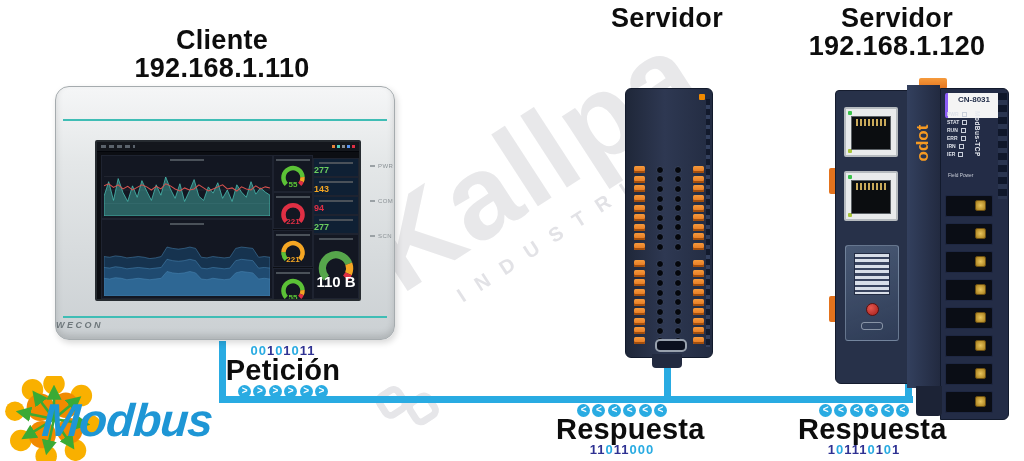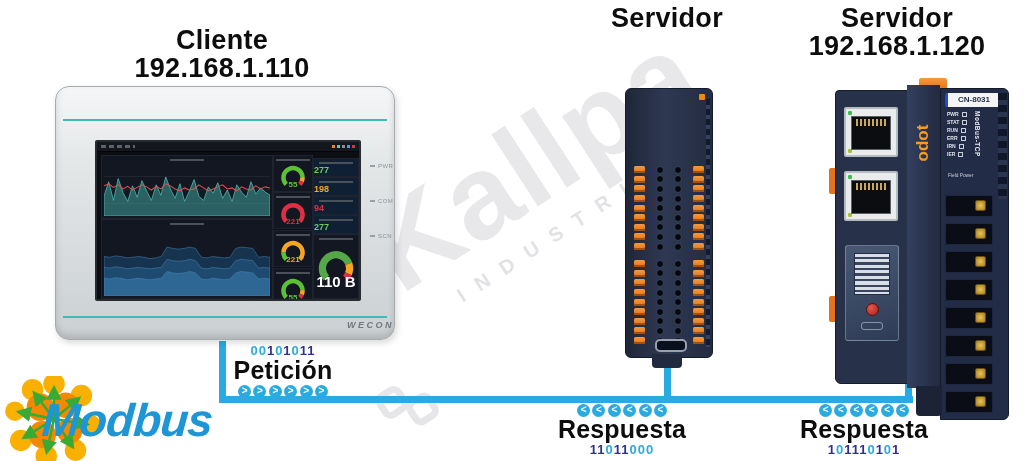--- a/index.html
+++ b/index.html
@@ -28,21 +28,21 @@
   #l-h {left:219px;top:396px;width:694px;height:7px;}
   #l-v2{left:664px;top:366px;width:7px;height:32px;}
   #l-v3{left:905px;top:378px;width:7px;height:20px;}
 
   
   .msg{position:absolute;z-index:3;text-align:center;}
   #msg-request{left:222px;top:343px;width:122px;}
   #msg-resp1{left:556px;top:402px;width:132px;}
   #msg-resp2{left:798px;top:402px;width:132px;}
   .binary{font-size:13px;font-weight:bold;letter-spacing:1px;line-height:15px;white-space:nowrap;}
-  .msg-label{font-size:25px;font-weight:bold;color:#0D0D0D;line-height:25px;letter-spacing:.2px;}
+  .msg-label{font-size:29px;font-weight:bold;color:#0D0D0D;line-height:25px;letter-spacing:.2px;}
   .chevrons{line-height:13px;margin-top:2px;}
   .chev{display:inline-block;width:13px;height:13px;border-radius:50%;background:#29ABE2;color:#fff;
         font-size:10px;font-weight:bold;line-height:12px;text-align:center;margin:0 1.2px;vertical-align:top;}
 
   
   #modbus-cluster{position:absolute;left:2px;top:376px;z-index:2;}
   #modbus-text{position:absolute;left:42px;top:393px;z-index:3;font-size:46px;font-weight:bold;
                font-style:italic;letter-spacing:-1px;transform:skewX(-4deg);}
 
   
@@ -65,21 +65,21 @@
   .gauge-tile{left:176px;width:38px;height:35px;}
   .stat-tile{left:216px;width:44px;height:17px;background:#0F2034;}
   .stat-val{position:absolute;left:0;right:0;top:6px;text-align:left;font-size:9px;font-weight:bold;}
   .gauge-svg{position:absolute;left:2px;top:6px;width:34px;height:28px;}
   .gauge-val{position:absolute;left:0;right:0;bottom:2px;text-align:center;font-size:8px;font-weight:bold;}
   #big-gauge{left:216px;top:92px;width:44px;height:63px;}
   #big-gauge .gauge-svg{left:2px;top:6px;width:40px;height:50px;}
   #big-gauge .gauge-val{font-size:15px;color:#fff;bottom:8px;}
   .hmi-led{position:absolute;left:314px;font-size:6px;color:#8A9195;letter-spacing:.4px;white-space:nowrap;}
   .hmi-led .ld{display:inline-block;width:5px;height:2px;background:#9AA1A5;margin-right:3px;vertical-align:middle;}
-  #hmi-logo{position:absolute;left:0;right:0;top:233px;text-align:right;font-size:9px;font-weight:bold;
+  #hmi-logo{position:absolute;left:0;right:0;top:233px;text-align:left;font-size:9px;font-weight:bold;
             font-style:italic;letter-spacing:2.5px;color:#6F787C;}
 
   
   #iomod{position:absolute;left:625px;top:88px;width:86px;height:268px;z-index:2;border-radius:6px;
          background:linear-gradient(90deg,#1F2739 0%,#2E3852 45%,#232C42 100%);border:1px solid #121A2C;}
   #iomod .edge{position:absolute;right:2px;top:10px;bottom:10px;width:4px;
          background:repeating-linear-gradient(180deg,#131A2C 0 6px,#33405E 6px 10px);}
   #iomod .pwr-dot{position:absolute;right:7px;top:5px;width:6px;height:6px;background:#F18A00;border-radius:1px;}
   #io-display{position:absolute;left:11px;top:7px;width:60px;height:62px;background:#0A0F1E;
               border:1px solid #05080F;border-radius:3px;padding:3px 0 0 4px;box-sizing:border-box;}
@@ -114,22 +114,22 @@
   #dip-window{position:absolute;left:9px;top:154px;width:52px;height:94px;border-radius:3px;
         background:linear-gradient(160deg,rgba(150,180,215,.30),rgba(90,120,160,.16));
         border:1px solid rgba(200,220,240,.35);}
   #dip-window .dips{margin:7px auto 0;width:34px;height:40px;
         background:repeating-linear-gradient(180deg,#D8DEE8 0 3px,#39445F 3px 5.5px);border:1px solid #222B42;}
   #dip-window .redbtn{width:11px;height:11px;border-radius:50%;margin:8px auto 0;
         background:radial-gradient(circle at 35% 35%,#E4574F,#A31F1A);border:1px solid #5E0F0C;}
   #dip-window .oval{width:20px;height:6px;border:1px solid rgba(220,230,240,.5);border-radius:3px;margin:6px auto 0;}
   .odot{position:absolute;left:-19px;top:48px;width:70px;text-align:center;transform:rotate(-90deg);
         font-size:17px;font-weight:bold;color:#F59A23;}
-  #cn-label{position:absolute;left:4px;top:4px;width:55px;height:14px;background:#F4F4F4;border-radius:2px;
-        border-left:3px solid #1d4ed8;font-size:8px;font-weight:bold;color:#1E2A46;line-height:13px;
+  #cn-label{position:absolute;left:4px;top:4px;width:55px;height:25px;background:#F4F4F4;border-radius:2px;
+        border-left:3px solid #8b5cf6;font-size:8px;font-weight:bold;color:#1E2A46;line-height:13px;
         text-align:center;box-sizing:border-box;}
   #tcp-leds{position:absolute;left:6px;top:21px;}
   .tled{display:flex;align-items:center;gap:3px;height:8px;font-size:5px;color:#DDE1E9;font-weight:bold;}
   .tled .sq{width:3px;height:3px;border:1px solid #C9CFDA;display:block;}
   #tcp-proto{position:absolute;left:40px;top:22px;transform:rotate(90deg);transform-origin:left top;
         font-size:6.5px;font-weight:bold;color:#E6E9EF;letter-spacing:.5px;white-space:nowrap;}
   #tcp-fieldpower{position:absolute;left:7px;top:84px;font-size:4.8px;color:#C9CED8;}
   #tcp-fins{position:absolute;right:1px;top:4px;width:9px;height:106px;
         background:repeating-linear-gradient(180deg,#0F172A 0 7px,#2A3550 7px 12px);}
   #tcp-terms{position:absolute;left:4px;top:106px;width:48px;}
@@ -286,21 +286,21 @@
             <path d="M 81.2 69.5 A 34 34 0 0 1 74.0 80.0" stroke="#E02F44" stroke-width="16" fill="none"></path>
           </svg>
           <div class="gauge-val" style="color: rgb(91, 194, 54);">55</div>
         </div>
       <div class="panel stat-tile" style="top:16px">
           <div class="ptitle"></div>
           <div class="stat-val" style="color: rgb(108, 207, 95);">277</div>
         </div>
       <div class="panel stat-tile" style="top:35px">
           <div class="ptitle"></div>
-          <div class="stat-val" style="color: rgb(245, 166, 35);">198</div>
+          <div class="stat-val" style="color: rgb(245, 166, 35);">143</div>
         </div>
       <div class="panel stat-tile" style="top:54px">
           <div class="ptitle"></div>
           <div class="stat-val" style="color: rgb(224, 47, 68);">94</div>
         </div>
       <div class="panel stat-tile" style="top:73px">
           <div class="ptitle"></div>
           <div class="stat-val" style="color: rgb(108, 207, 95);">277</div>
         </div>
       <div class="panel" id="big-gauge">

